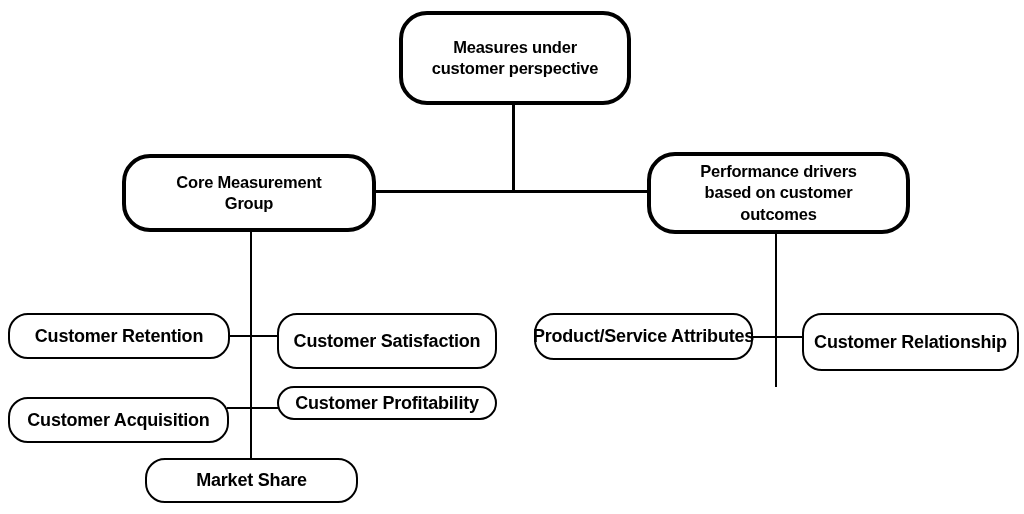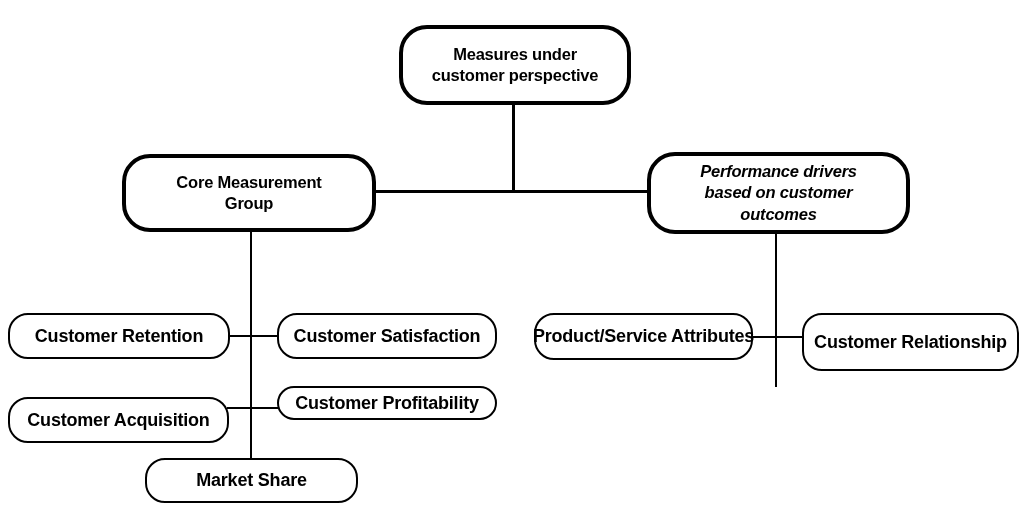--- a/index.html
+++ b/index.html
@@ -60,37 +60,37 @@
   <div class="line" style="left:512px; top:87px; width:3px; height:106px;"></div>
   <div class="line" style="left:376px; top:190px; width:272px; height:3px;"></div>
 
   <div class="line" style="left:250px; top:230px; width:2px; height:229px;"></div>
   <div class="line" style="left:228px; top:335px; width:50px; height:2px;"></div>
   <div class="line" style="left:227px; top:407px; width:51px; height:2px;"></div>
 
   <div class="line" style="left:775px; top:232px; width:2px; height:155px;"></div>
   <div class="line" style="left:751px; top:336px; width:52px; height:2px;"></div>
 
-  <div class="node major" style="left:399px; top:25px; width:232px; height:80px;justify-content:center;">
+  <div class="node major" style="left:399px; top:11px; width:232px; height:94px;justify-content:center;">
     <span class="lbl" style="max-width:200px;">Measures under customer perspective</span>
   </div>
 
   <div class="node major" style="left:122px; top:154px; width:254px; height:78px;">
     <span class="lbl" style="max-width:180px;">Core Measurement Group</span>
   </div>
 
   <div class="node major" style="left:647px; top:152px; width:263px; height:82px;">
-    <span class="lbl" style="max-width:190px;font-style:italic;">Performance drivers based on customer outcomes</span>
+    <span class="lbl" style="max-width:190px;">Performance drivers based on customer outcomes</span>
   </div>
 
   <div class="node minor" style="left:8px; top:313px; width:222px; height:46px;">
     <span class="lbl">Customer Retention</span>
   </div>
 
-  <div class="node minor" style="left:277px; top:313px; width:220px; height:46px;">
+  <div class="node minor" style="left:277px; top:313px; width:220px; height:56px;">
     <span class="lbl">Customer Satisfaction</span>
   </div>
 
   <div class="node minor" style="left:8px; top:386px; width:221px; height:46px;margin-top:11px;">
     <span class="lbl">Customer Acquisition</span>
   </div>
 
   <div class="node minor" style="left:277px; top:386px; width:220px; height:34px;">
     <span class="lbl">Customer Profitability</span>
   </div>

